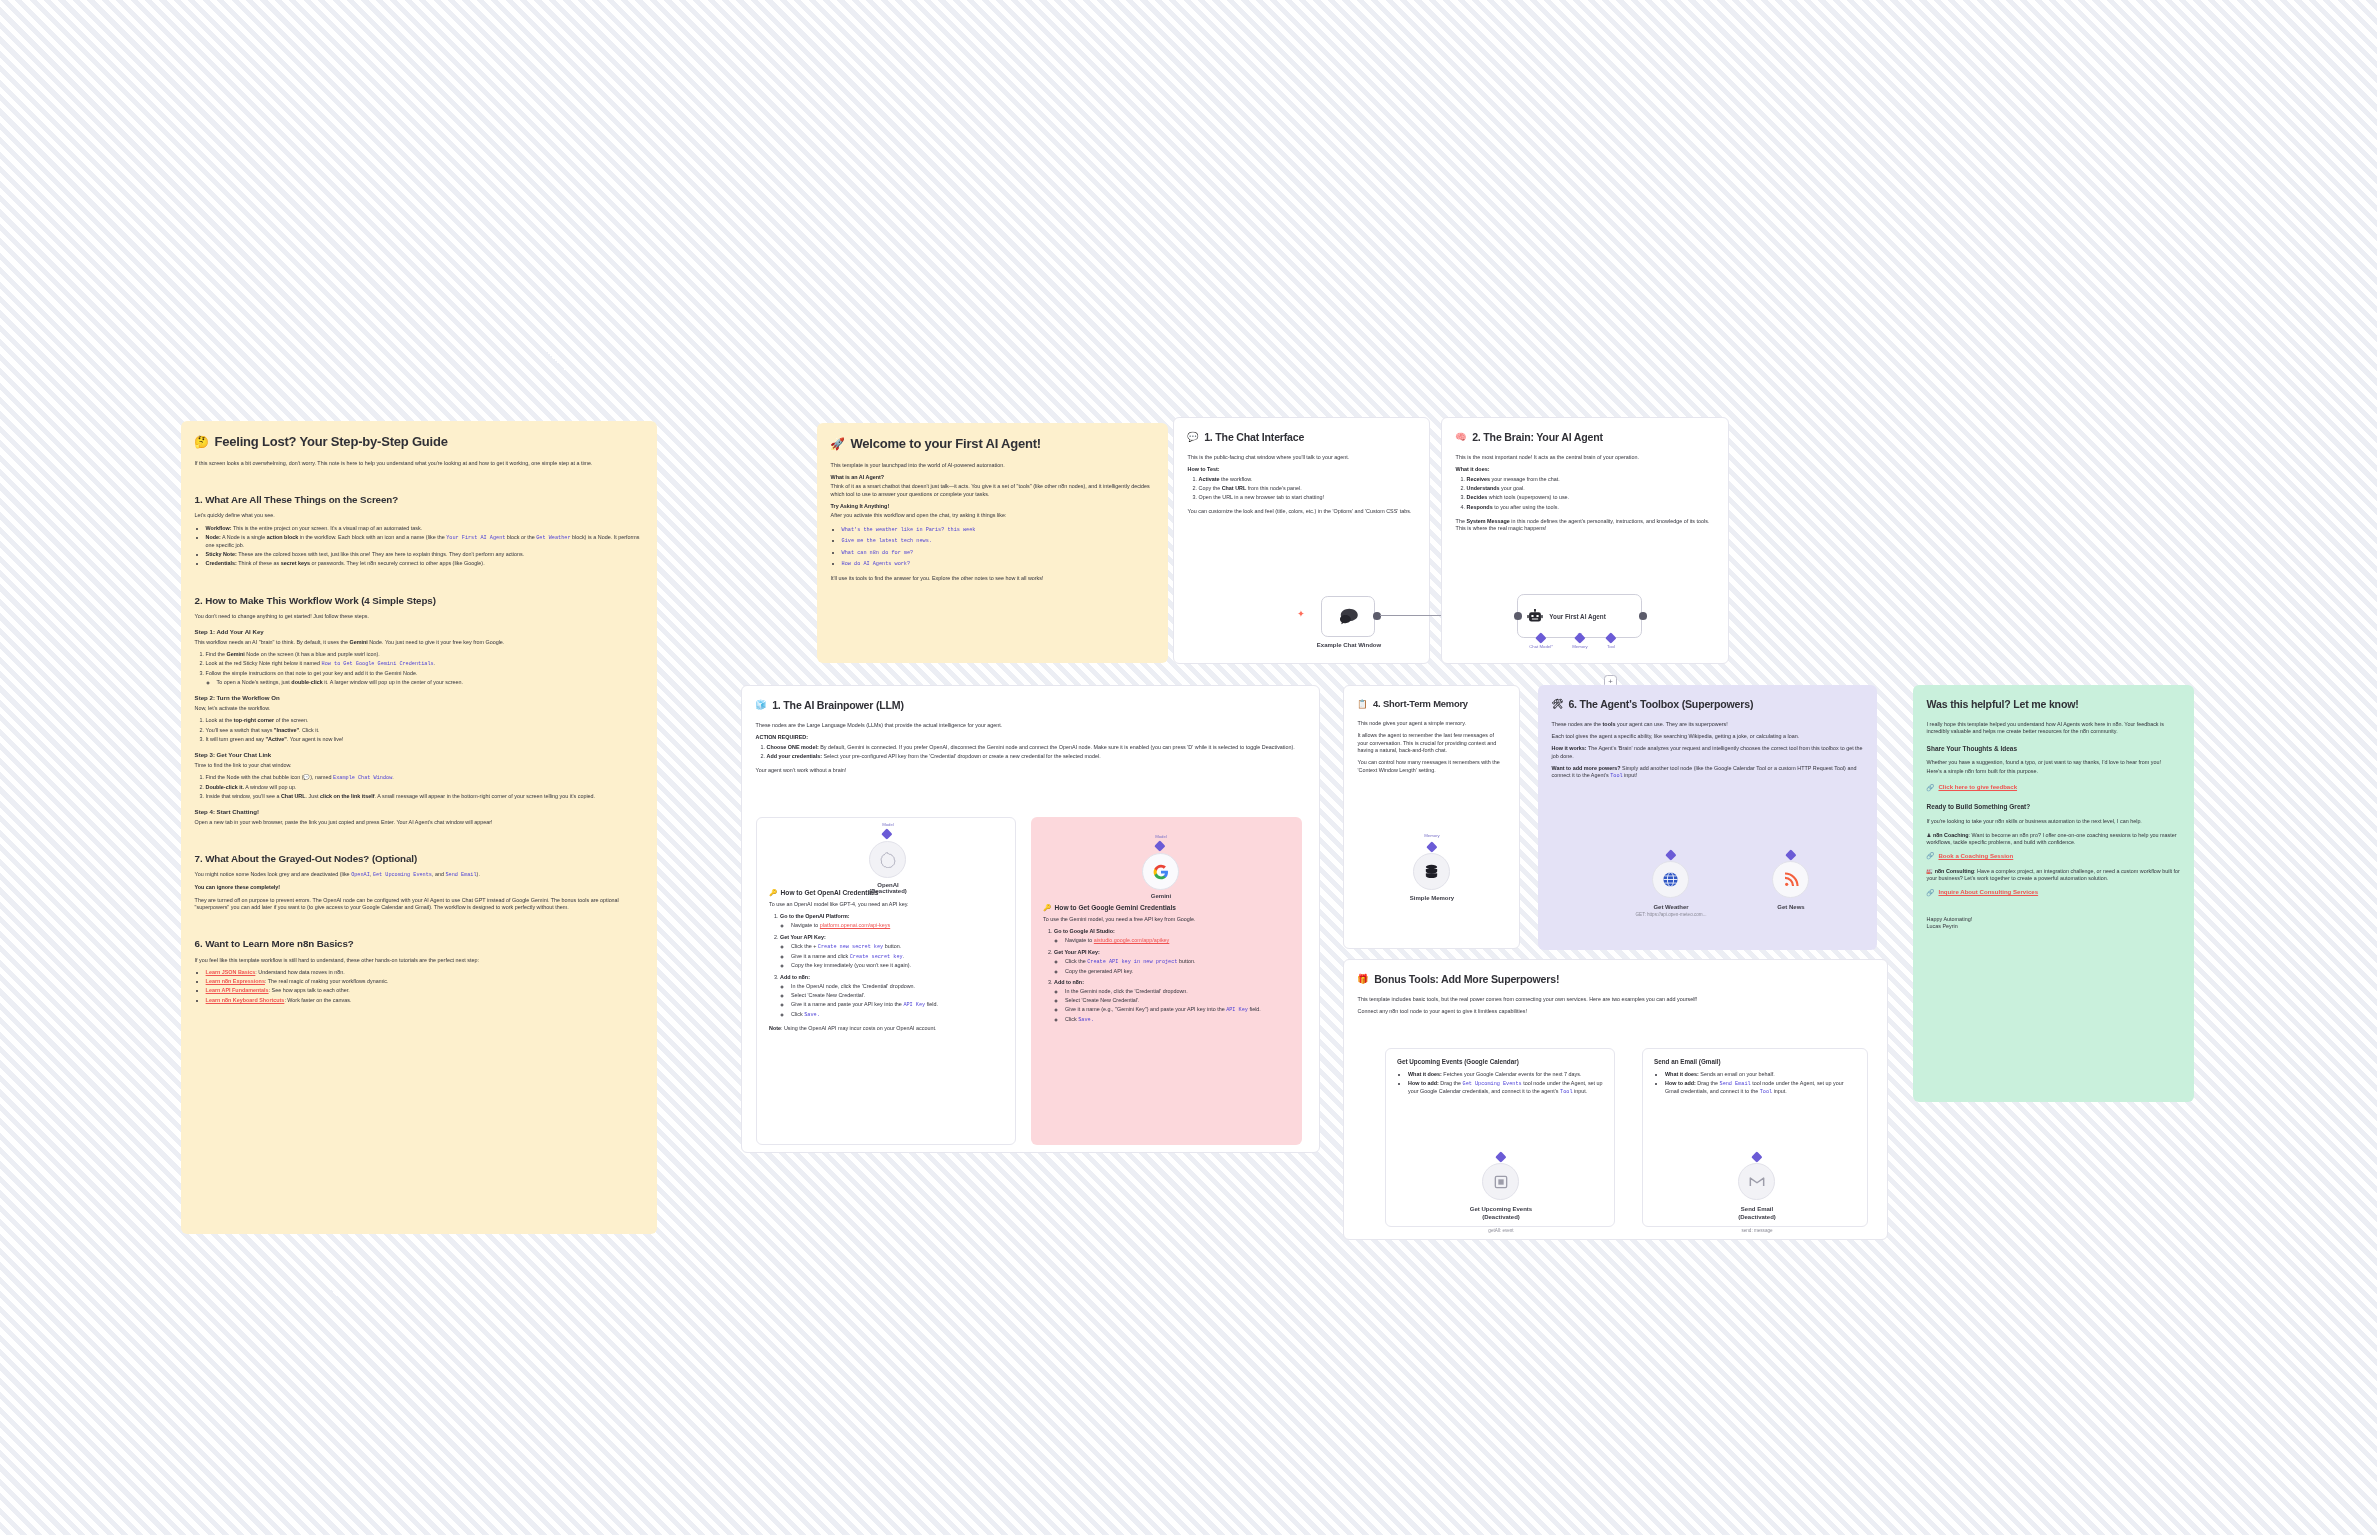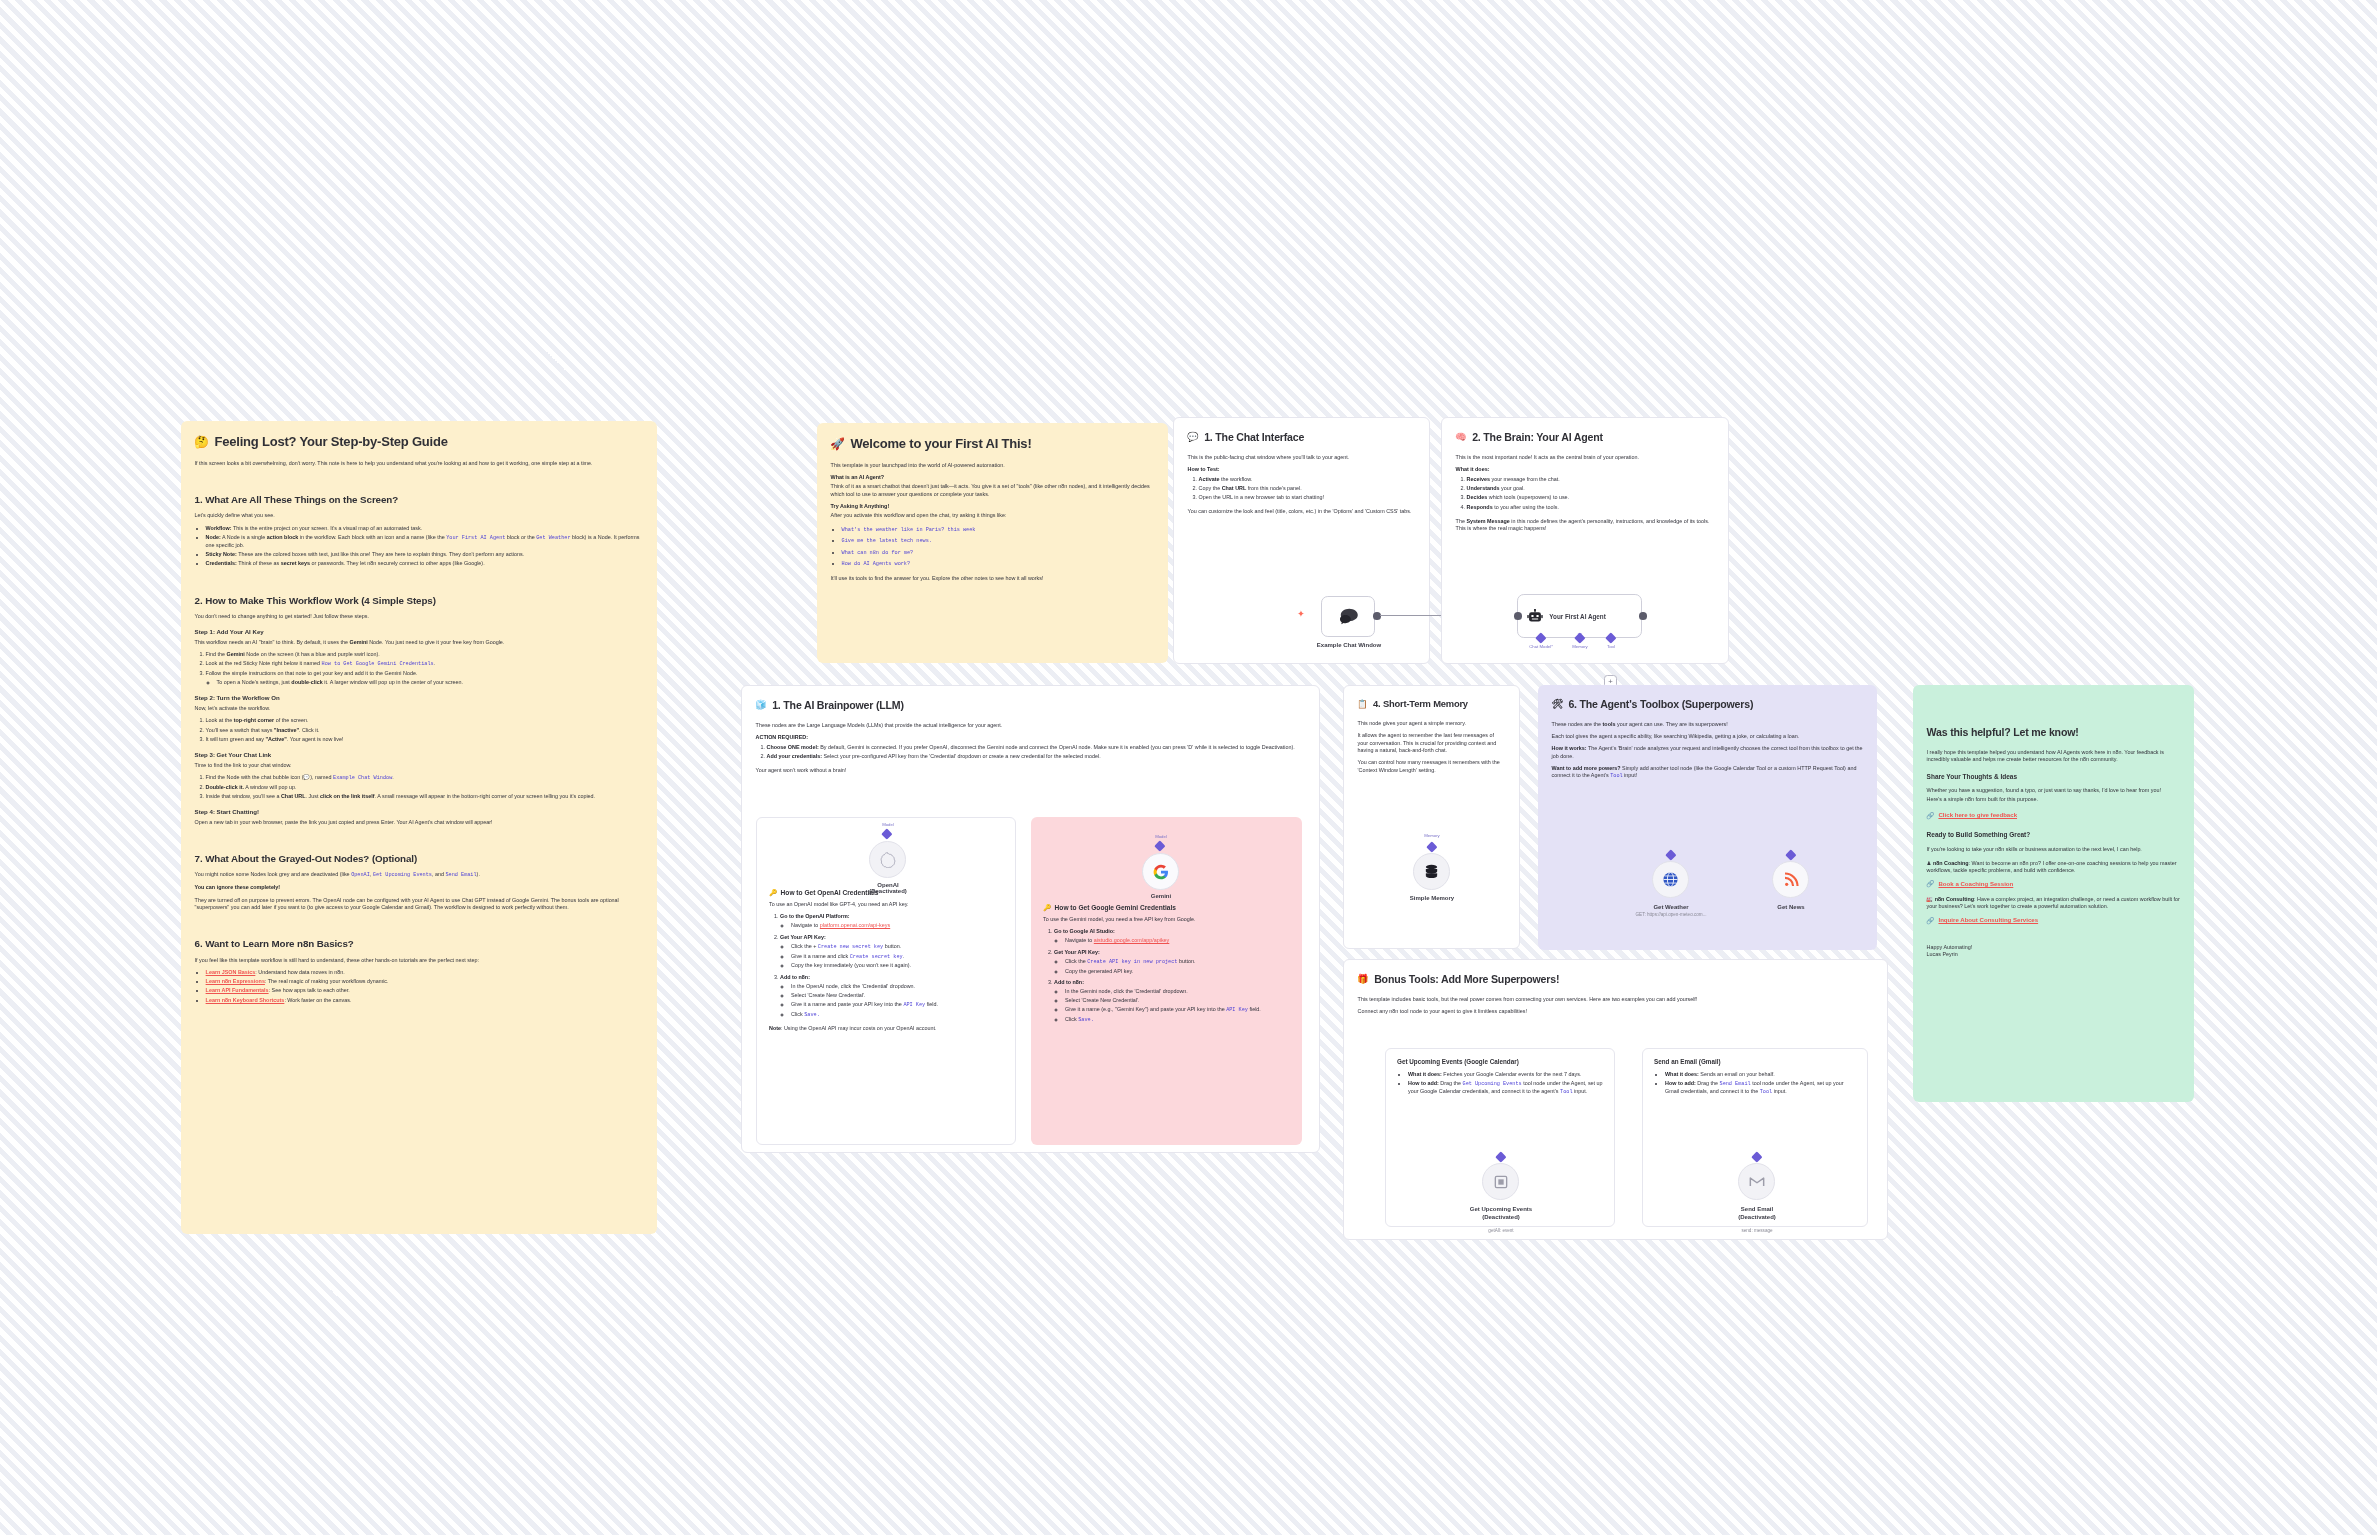--- a/index.html
+++ b/index.html
@@ -147,21 +147,21 @@
       <li><a class="lnk">Learn JSON Basics</a><span>: Understand how data moves in n8n.</span></li>
       <li><a class="lnk">Learn n8n Expressions</a><span>: The real magic of making your workflows dynamic.</span></li>
       <li><a class="lnk">Learn API Fundamentals</a><span>: See how apps talk to each other.</span></li>
       <li><a class="lnk">Learn n8n Keyboard Shortcuts</a><span>: Work faster on the canvas.</span></li>
     </ul>
   </div>
 
   <div class="note yellow" style="left:817px; top:423px; width:351px; height:240px;">
     <h1>
       <span class="emoji">🚀</span>
-      <span>Welcome to your First AI This!</span>
+      <span>Welcome to your First AI Agent!</span>
     </h1>
     <p>This template is your launchpad into the world of AI-powered automation.</p>
     <p style="margin-bottom:1.7px;"><b>What is an AI Agent?</b></p>
     <p>Think of it as a smart chatbot that doesn't just talk—it acts. You give it a set of "tools" (like other n8n nodes), and it intelligently decides which tool to use to answer your questions or complete your tasks.</p>
     <p style="margin-bottom:1.7px;"><b>Try Asking It Anything!</b></p>
     <p>After you activate this workflow and open the chat, try asking it things like:</p>
     <ul style="margin-top:6.8px;margin-bottom:6.8px;">
       <li style="margin-bottom:3.4px;"><span class="code">What's the weather like in Paris? this week</span></li>
       <li style="margin-bottom:3.4px;"><span class="code">Give me the latest tech news.</span></li>
       <li style="margin-bottom:3.4px;"><span class="code">What can n8n do for me?</span></li>
@@ -415,21 +415,21 @@
       <circle cx="5.5" cy="18.5" r="2.4" fill="#f4603e"></circle>
       <path d="M3 10.5a10.5 10.5 0 0110.5 10.5h3.2A13.7 13.7 0 003 7.3z" fill="#f4603e"></path>
       <path d="M3 3.8a17.2 17.2 0 0117.2 17.2h3.2A20.4 20.4 0 003 .6z" fill="#f4603e"></path>
     </svg>
   </div>
   <div class="node-label" style="left:1791px; top:904px;">
     <span>Get News</span>
   </div>
 
   <div class="note green" style="left:1913px; top:685px; width:281px; height:417px;">
-    <h1 style="font-size:10.6px;margin-top:28px;">Was this helpful? Let me know!</h1>
+    <h1 style="font-size:10.6px;">Was this helpful? Let me know!</h1>
     <p>I really hope this template helped you understand how AI Agents work here in n8n. Your feedback is incredibly valuable and helps me create better resources for the n8n community.</p>
     <h3 style="font-size:6.5px; margin-top:9.4px;">Share Your Thoughts &amp; Ideas</h3>
     <p style="margin-top:6px; margin-bottom:0.9px;">Whether you have a suggestion, found a typo, or just want to say thanks, I'd love to hear from you!</p>
     <p>Here's a simple n8n form built for this purpose.</p>
     <p style="margin-top:7.7px; display:flex; align-items:center; gap:3.4px;">
       <span style="font-size:6.8px;">🔗</span>
       <a class="lnk" style="font-size:6.1px;">Click here to give feedback</a>
     </p>
     <h3 style="font-size:6.5px; margin-top:11px;">Ready to Build Something Great?</h3>
     <p style="margin-top:6px;">If you're looking to take your n8n skills or business automation to the next level, I can help.</p>

